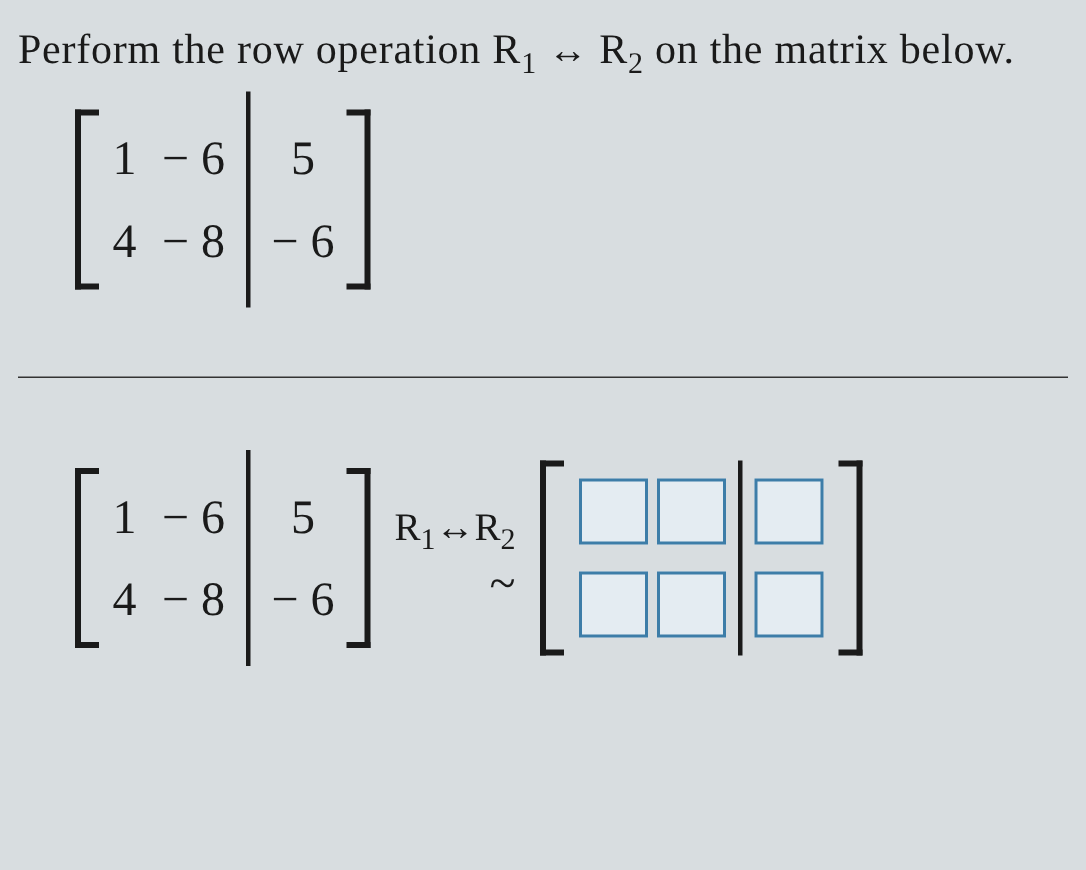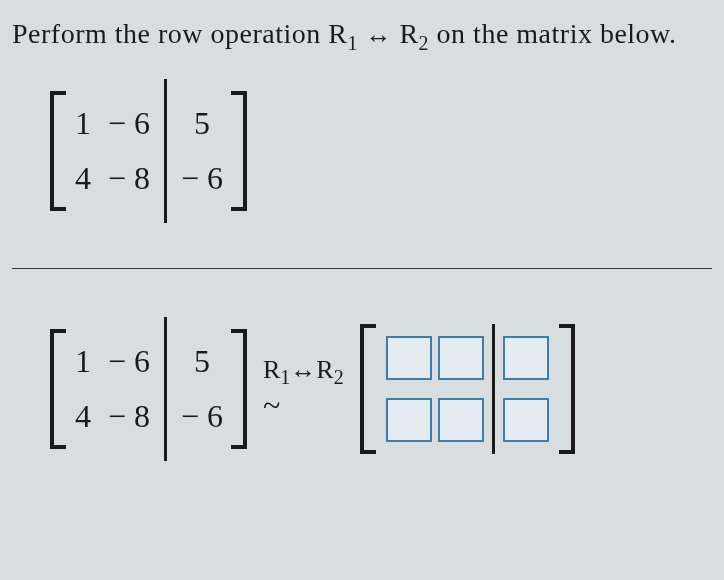--- a/index.html
+++ b/index.html
@@ -12,21 +12,21 @@
       height: 580px;
       background: #d8dde0;
       font-family: Georgia, 'Times New Roman', serif;
       color: #1a1a1a;
       padding: 18px 12px;
       position: relative;
       font-size: 28px;
     }
     .problem-text {
       font-size: 28px;
-      margin-bottom: 36px;
+      margin-bottom: 18px;
       letter-spacing: 0.5px;
     }
     .sub {
       font-size: 20px;
       vertical-align: sub;
     }
     .arrow {
       font-size: 26px;
     }
     .matrix-section {
@@ -109,21 +109,21 @@
     }
     .left-cols, .right-cols {
       display: flex;
       flex-direction: column;
       justify-content: center;
       gap: 18px;
     }
     .operation-label {
       display: flex;
       flex-direction: column;
-      align-items: flex-start;
+      align-items: flex-end;
       justify-content: center;
       font-size: 26px;
       line-height: 1;
       padding: 0 4px;
     }
     .operation-label .tilde {
       font-size: 32px;
       margin-top: 2px;
     }
     .input-box {

